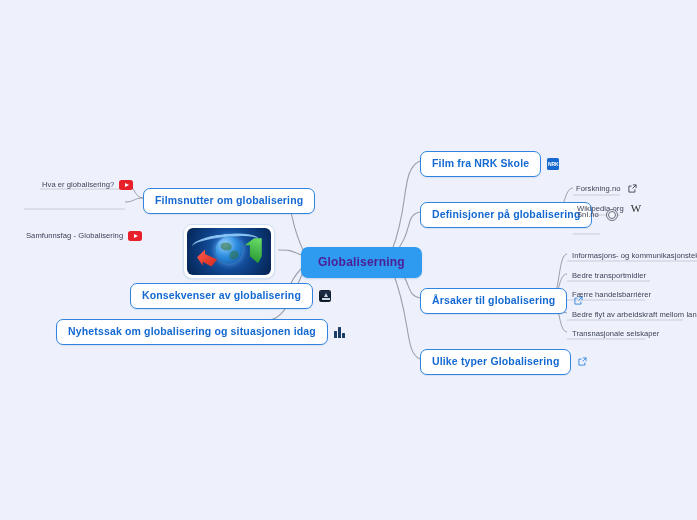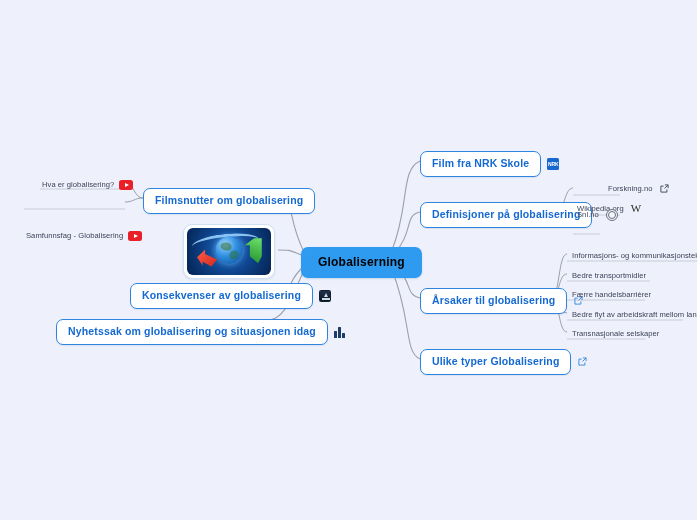--- a/index.html
+++ b/index.html
@@ -39,21 +39,21 @@
     font-size: 10.5px;
     letter-spacing: .15px;
     padding: 6px 11px 7px 11px;
     line-height: 1;
     box-shadow: 0 1px 1px rgba(40,90,160,.10);
   }
   .central {
     position: absolute;
     background: #2e9bf0;
     border-radius: 7px;
-    color: #000000;
+    color: #4c1d95;
     font-weight: bold;
     font-size: 12px;
     letter-spacing: .2px;
     padding: 9px 17px 10px 17px;
     line-height: 1;
     box-shadow: 0 1px 2px rgba(30,90,160,.18);
   }
   .leaf {
     position: absolute;
     display: flex;
@@ -325,21 +325,21 @@
 
   <div class="node" style="left:420px; top:151px;">
     <div class="pill">Film fra NRK Skole</div>
     <span class="badge nrk">NRK</span>
   </div>
 
   <div class="node" style="left:420px; top:202px;">
     <div class="pill">Definisjoner på globalisering</div>
   </div>
 
-  <div class="leaf" style="left:608px; top:182px;">
+  <div class="leaf" style="left:576px; top:182px;">
     <span class="txt">Forskning.no</span>
     <span class="badge ext-icon">
       <svg width="9" height="9" viewBox="0 0 12 12" fill="none" stroke="#3a3f55" stroke-width="1.2">
         <path d="M6.5 1.2H10.8V5.5"></path>
         <path d="M10.8 1.2L6.0 6.0"></path>
         <path d="M9.2 7.2v3.6H1.2V2.8h3.6"></path>
       </svg>
     </span>
   </div>
 

